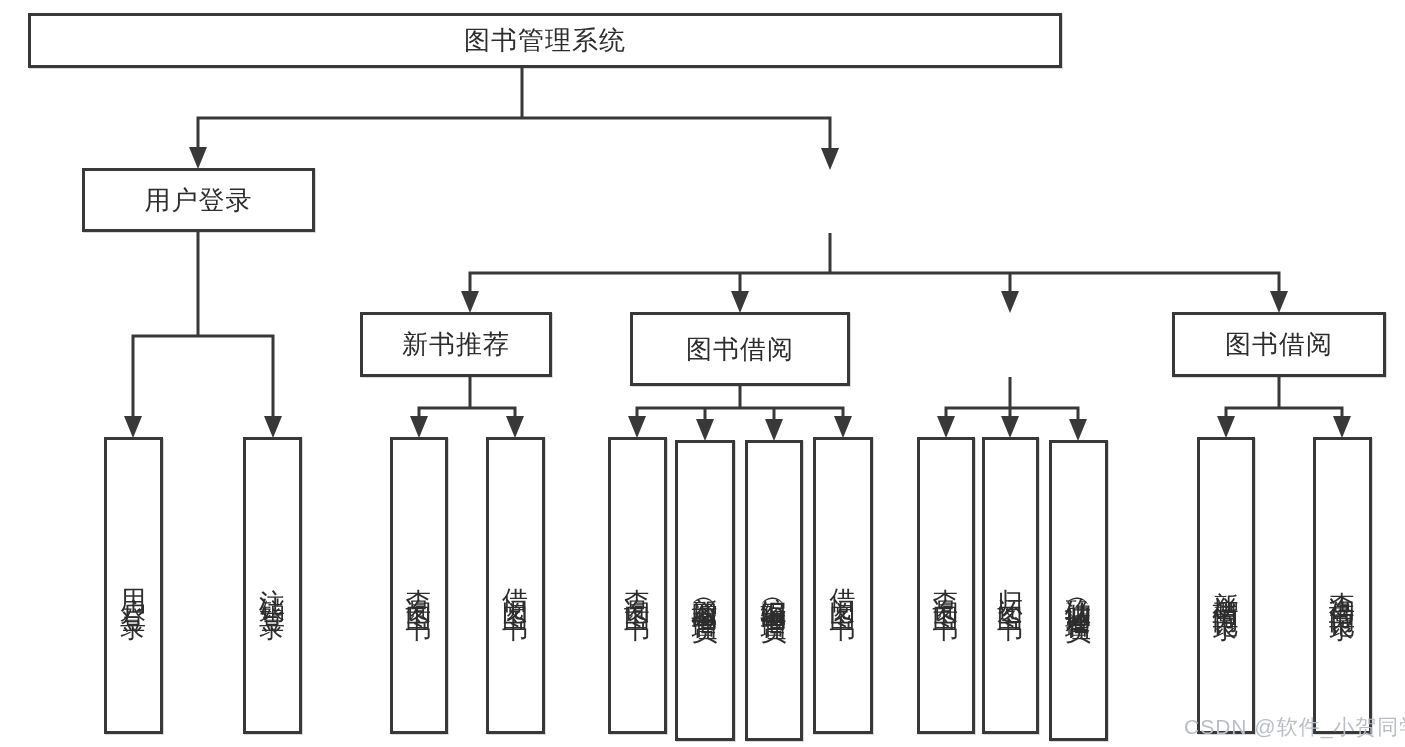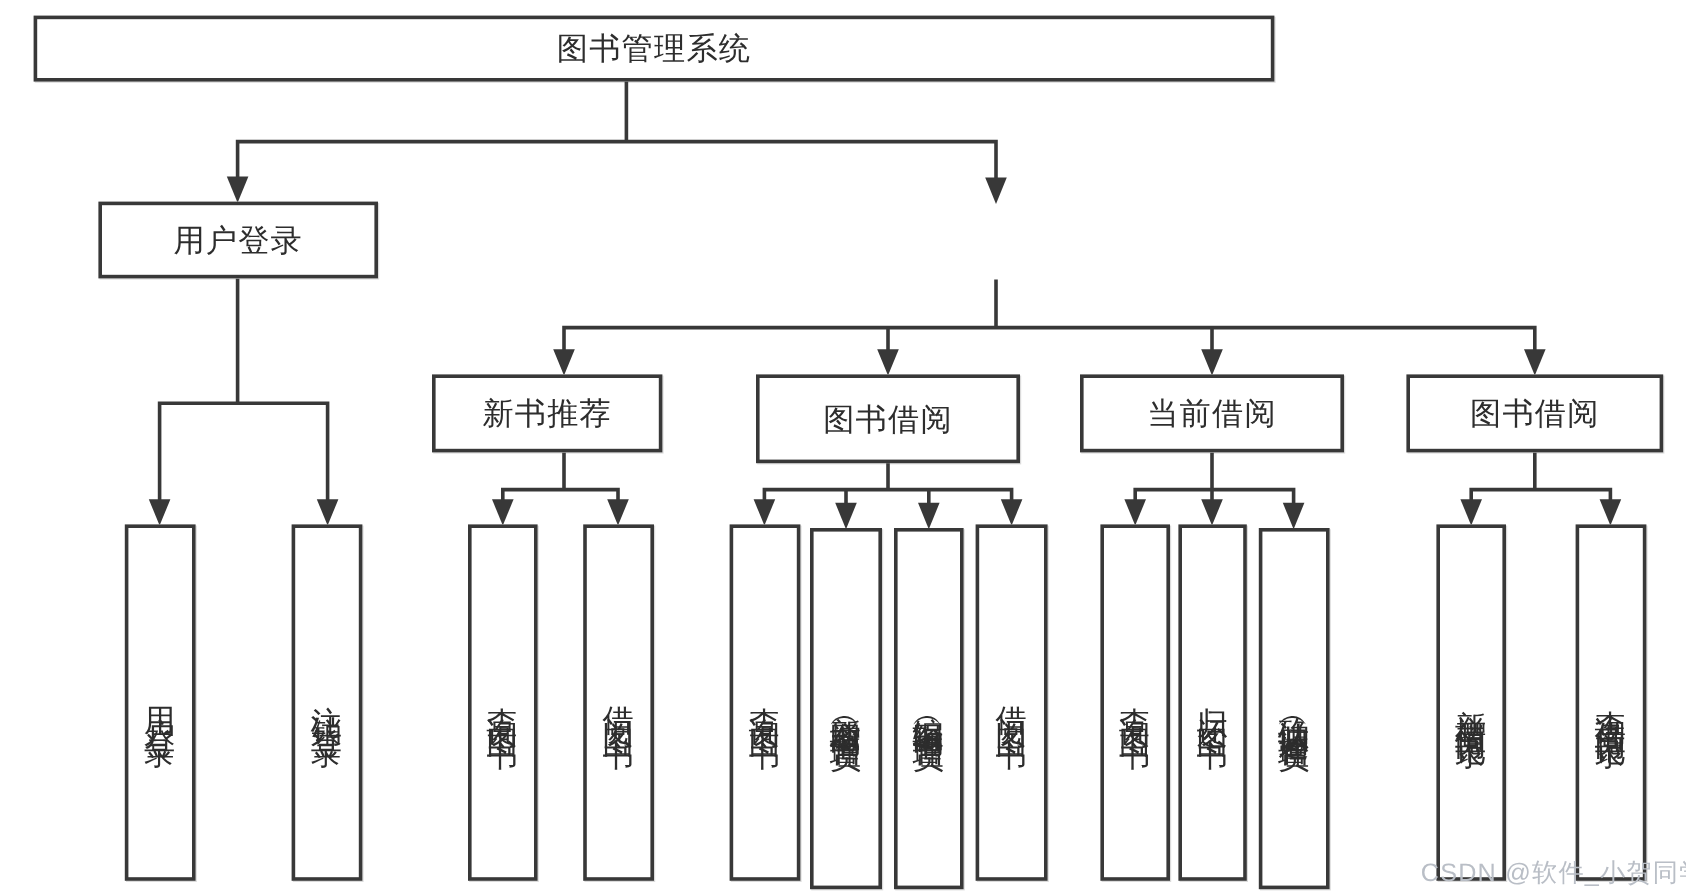--- a/index.html
+++ b/index.html
@@ -120,23 +120,20 @@
   <div class="box h" style="left:82px;top:168px;width:233px;height:64px">
     <span>用户登录</span>
   </div>
 
   <div class="box h" style="left:360px;top:312px;width:192px;height:65px">
     <span>新书推荐</span>
   </div>
   <div class="box h" style="left:630px;top:312px;width:220px;height:74px">
     <span>图书借阅</span>
   </div>
-  <div class="box h" style="left:900px;top:312px;width:220px;height:65px">
-    <span>当前借阅</span>
-  </div>
   <div class="box h" style="left:1172px;top:312px;width:214px;height:65px">
     <span>图书借阅</span>
   </div>
 
   <div class="box v ls4" style="left:104px;top:437px;width:59px;height:297px">
     <span>用户登录</span>
   </div>
   <div class="box v ls4" style="left:243px;top:437px;width:59px;height:297px">
     <span>注销登录</span>
   </div>

